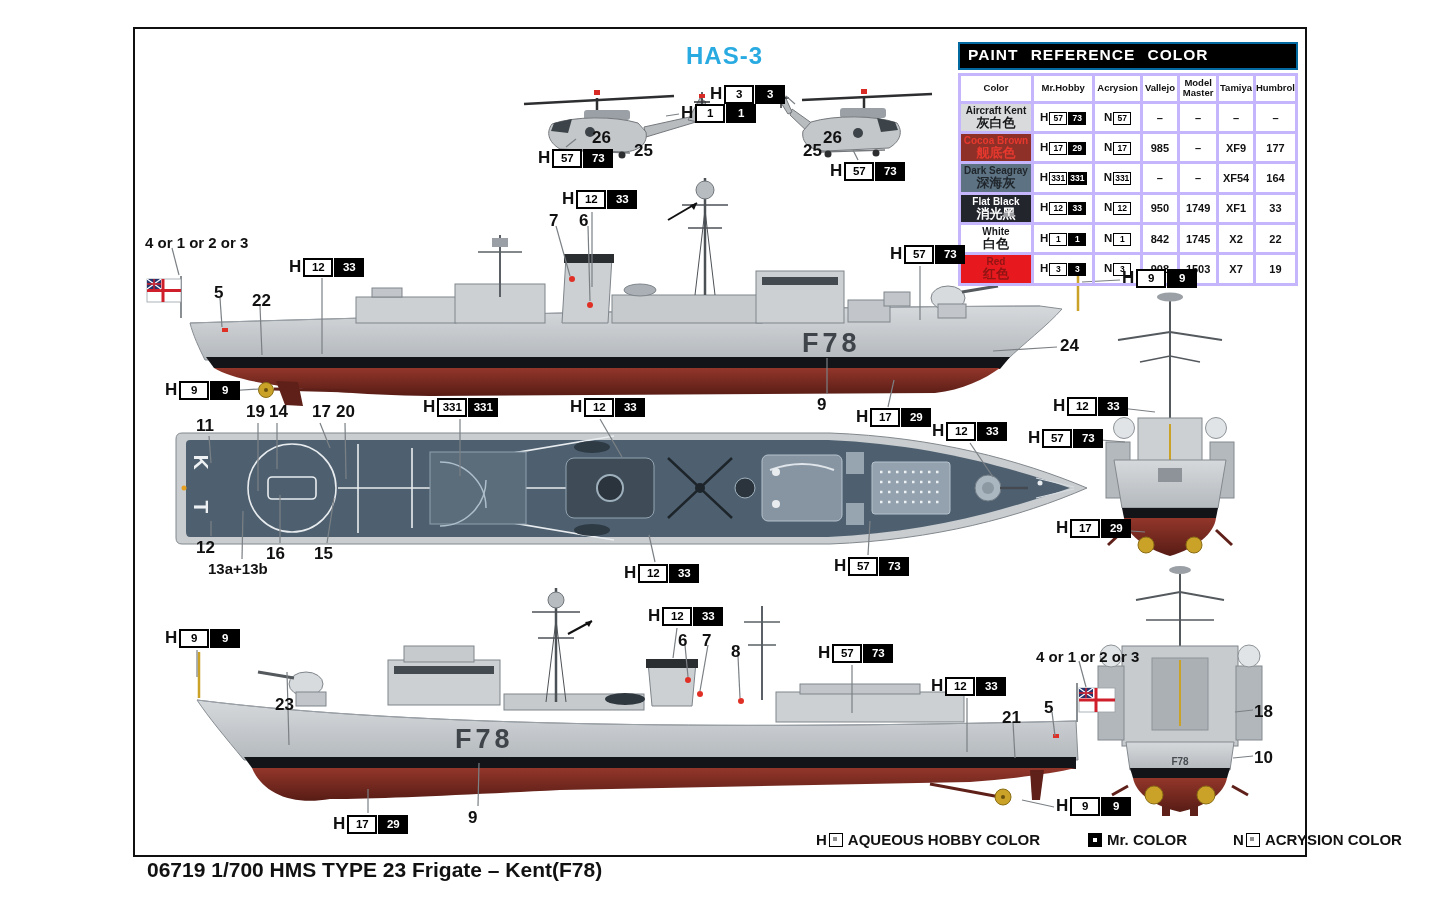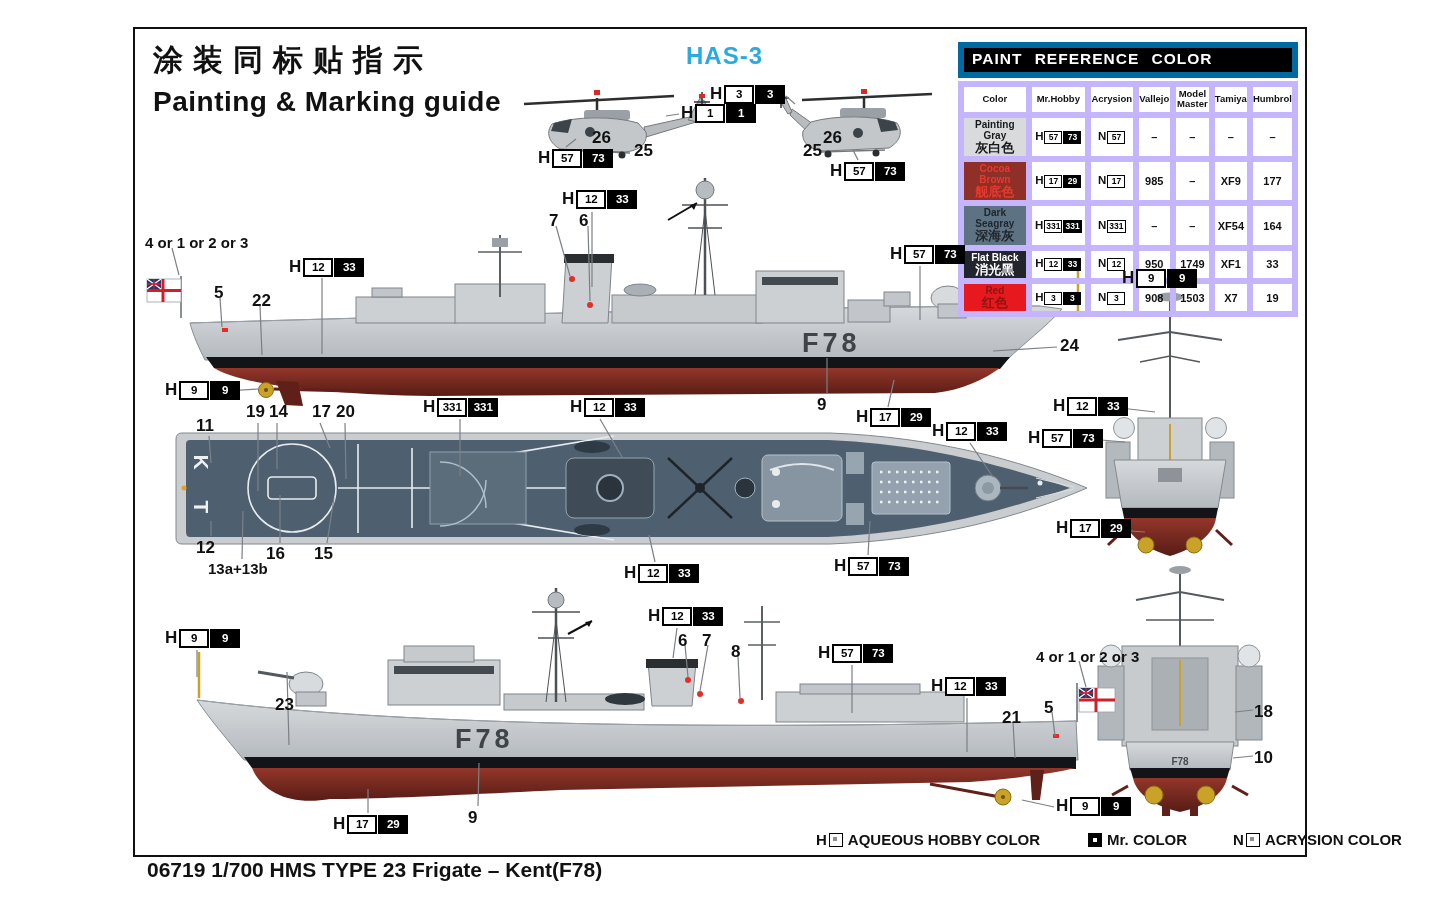--- a/index.html
+++ b/index.html
@@ -21,23 +21,23 @@
   .chip .w{border:2px solid #000;background:#fff;color:#000;}
   .chip .b{border:2px solid #000;background:#000;color:#fff;margin-left:1px;}
 
   
   .co{position:absolute;font-size:17px;font-weight:bold;white-space:nowrap;}
   .co.small{font-size:15px;}
 
   
   .paint-table{position:absolute;left:958px;top:42px;width:340px;}
   .pt-title{background:#000;color:#fff;font-weight:bold;font-size:15.5px;letter-spacing:1px;
-            word-spacing:7px;padding:2px 8px 4px;border:6px solid #0369a1;}
+            word-spacing:7px;padding:2px 8px 4px;border:2px solid #0369a1;}
   .paint-table table{border-collapse:collapse;width:100%;margin-top:3px;}
-  .paint-table th,.paint-table td{border:6px solid #c4b5fd;text-align:center;}
+  .paint-table th,.paint-table td{border:3px solid #c4b5fd;text-align:center;}
   .paint-table th{font-size:9.5px;font-weight:bold;padding:2px 0;line-height:1.1;}
   .paint-table td{font-size:11px;font-weight:bold;padding:1px 0;height:21px;}
   .cell-color .nm{font-size:10px;font-weight:bold;line-height:1.1;}
   .cell-color .cn{font-size:13px;line-height:1.1;}
   .hN{font-size:11.5px;font-weight:bold;margin-right:1px;}
   .mb{display:inline-block;border:1.5px solid #000;background:#fff;color:#000;font-size:8.5px;
       font-weight:bold;min-width:14px;height:11px;line-height:11px;padding:0 1px;}
   .mb.b{background:#000;color:#fff;margin-left:1px;}
 
   
@@ -334,24 +334,20 @@
         <line x1="1052" y1="712" x2="1055" y2="736" stroke="var(--leader)" stroke-width="1.2"></line>
         <line x1="1079" y1="661" x2="1086" y2="687" stroke="var(--leader)" stroke-width="1.2"></line>
         <line x1="478" y1="806" x2="479" y2="763" stroke="var(--leader)" stroke-width="1.2"></line>
         <line x1="1253" y1="710" x2="1235" y2="712" stroke="var(--leader)" stroke-width="1.2"></line>
         <line x1="1253" y1="756" x2="1233" y2="758" stroke="var(--leader)" stroke-width="1.2"></line>
       </g>
   </svg>
 
   <div class="frame"></div>
 
-  <div class="title-block">
-    <div class="title-cn">涂装同标贴指示</div>
-    <div class="title-en">Painting &amp; Marking guide</div>
-  </div>
 
   <div class="has3">HAS-3</div>
 
   <div class="paint-table">
     <div class="pt-title">PAINT REFERENCE COLOR</div>
     <table>
       <colgroup>
         <col style="width:78px">
           <col style="width:64px">
           <col style="width:48px">
@@ -367,21 +363,21 @@
             <th>Acrysion</th>
             <th>Vallejo</th>
             <th>Model Master</th>
             <th>Tamiya</th>
             <th>Humbrol</th>
           </tr>
         </thead>
       <tbody>
           <tr>
             <td class="cell-color" style="background: rgb(217, 218, 220); color: rgb(23, 24, 26);">
-              <div class="nm">Painting Gray</div>
+              <div class="nm">Aircraft Kent</div>
               <div class="cn">灰白色</div>
             </td>
             <td><span class="hN">H</span><span class="mb w">57</span><span class="mb b">73</span></td>
             <td><span class="hN">N</span><span class="mb w">57</span></td>
             <td>–</td>
             <td>–</td>
             <td>–</td>
             <td>–</td>
           </tr>
           <tr>
@@ -414,20 +410,32 @@
               <div class="cn">消光黑</div>
             </td>
             <td><span class="hN">H</span><span class="mb w">12</span><span class="mb b">33</span></td>
             <td><span class="hN">N</span><span class="mb w">12</span></td>
             <td>950</td>
             <td>1749</td>
             <td>XF1</td>
             <td>33</td>
           </tr>
           <tr>
+            <td class="cell-color" style="background: rgb(255, 255, 255); color: rgb(23, 24, 26);">
+              <div class="nm">White</div>
+              <div class="cn">白色</div>
+            </td>
+            <td><span class="hN">H</span><span class="mb w">1</span><span class="mb b">1</span></td>
+            <td><span class="hN">N</span><span class="mb w">1</span></td>
+            <td>842</td>
+            <td>1745</td>
+            <td>X2</td>
+            <td>22</td>
+          </tr>
+          <tr>
             <td class="cell-color" style="background: rgb(232, 25, 30); color: rgb(143, 20, 19);">
               <div class="nm">Red</div>
               <div class="cn">红色</div>
             </td>
             <td><span class="hN">H</span><span class="mb w">3</span><span class="mb b">3</span></td>
             <td><span class="hN">N</span><span class="mb w">3</span></td>
             <td>908</td>
             <td>1503</td>
             <td>X7</td>
             <td>19</td>

